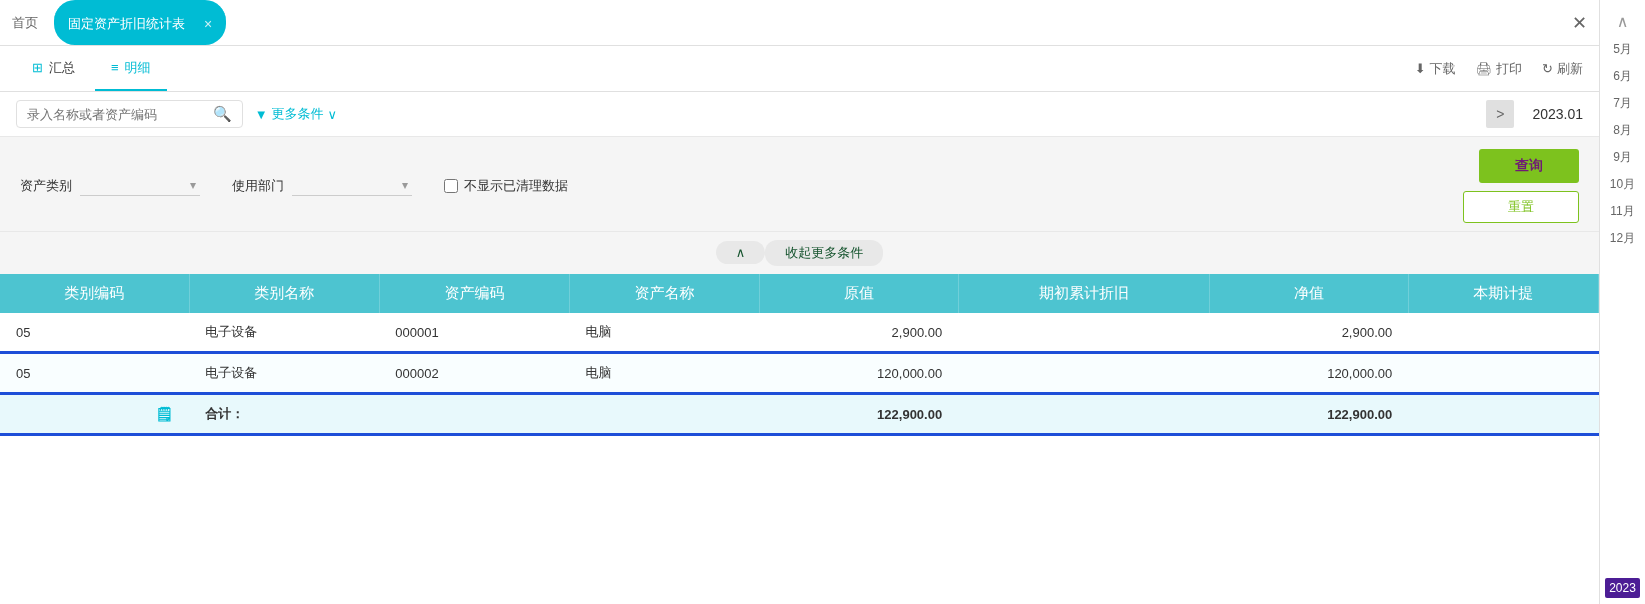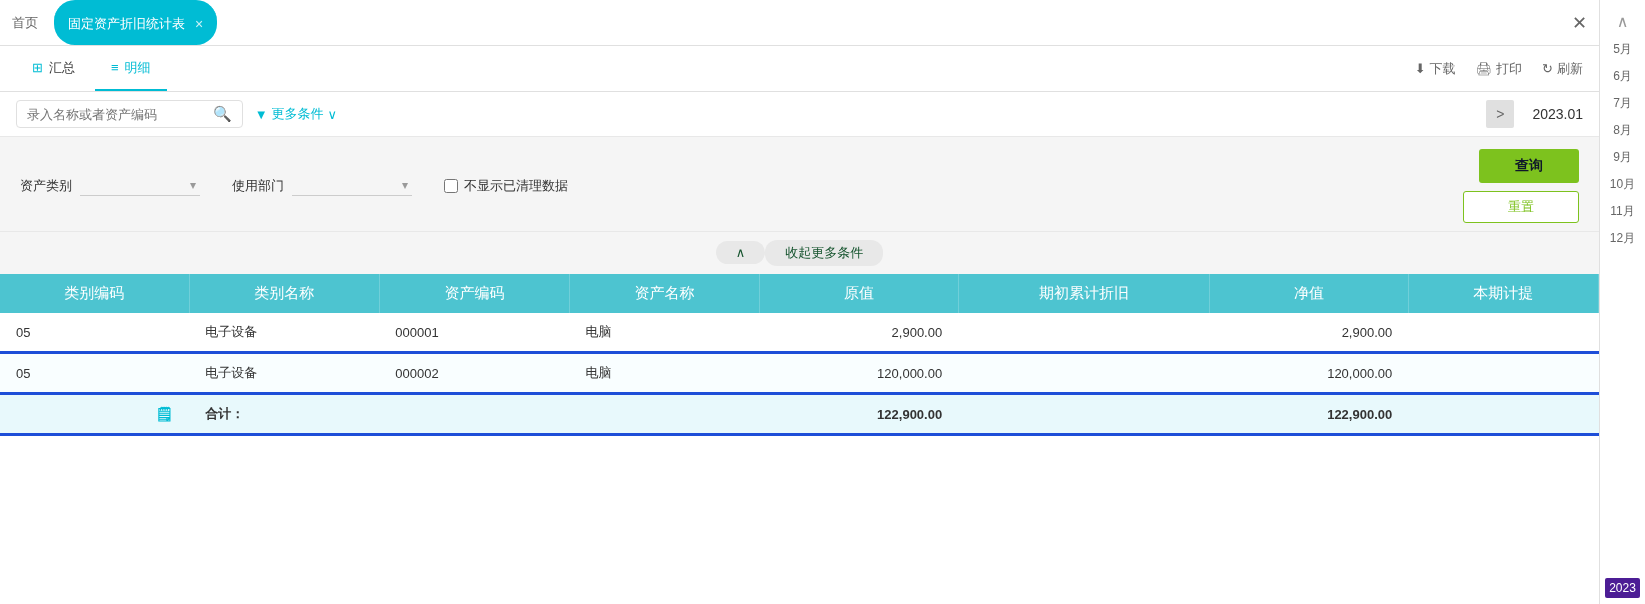--- a/index.html
+++ b/index.html
@@ -4,21 +4,21 @@
   <style>
     * { box-sizing: border-box; margin: 0; padding: 0; }
     body { font-family: "Microsoft YaHei", "PingFang SC", sans-serif; font-size: 13px; background: #f0f0f0; color: #333; width: 1645px; height: 604px; overflow: hidden; display: flex; flex-direction: row; }
 
     
     .main-content { flex: 1; display: flex; flex-direction: column; background: #f5f5f5; min-width: 0; }
 
     
     .top-nav { display: flex; align-items: center; background: #fff; border-bottom: 1px solid #e0e0e0; padding: 0 12px; height: 46px; }
     .nav-home { color: #666; font-size: 13px; cursor: pointer; padding: 0 16px 0 0; }
-    .nav-tab { display: flex; align-items: center; background: #00bcd4; color: #fff; padding: 0 14px; height: 100%; font-size: 13px; border-top: 2px solid #00bcd4; cursor: pointer; gap: 10px; border-radius: 21px; }
+    .nav-tab { display: flex; align-items: center; background: #00bcd4; color: #fff; padding: 0 14px; height: 100%; font-size: 13px; border-top: 2px solid #00bcd4; cursor: pointer; gap: 19px; border-radius: 21px; }
     .nav-tab .close-icon { font-size: 14px; cursor: pointer; opacity: 0.8; }
     .close-window { margin-left: auto; font-size: 18px; cursor: pointer; color: #666; }
 
     
     .sub-tabs { display: flex; align-items: center; background: #fff; border-bottom: 1px solid #e0e0e0; padding: 0 16px; height: 46px; justify-content: space-between; }
     .sub-tabs-left { display: flex; align-items: center; gap: 4px; height: 100%; }
     .sub-tab { display: flex; align-items: center; gap: 6px; padding: 0 16px; height: 100%; font-size: 13px; cursor: pointer; color: #333; border-bottom: 2px solid transparent; }
     .sub-tab.active { color: #00bcd4; border-bottom: 2px solid #00bcd4; }
     .sub-tabs-right { display: flex; align-items: center; gap: 20px; color: #666; font-size: 13px; }
     .sub-tabs-right span { cursor: pointer; display: flex; align-items: center; gap: 4px; }
@@ -36,21 +36,21 @@
     .adv-filter { background: #f5f5f5; padding: 12px 20px 8px 20px; border-bottom: 1px solid #e8e8e8; }
     .adv-filter-row { display: flex; align-items: center; gap: 32px; }
     .filter-field { display: flex; align-items: center; gap: 8px; }
     .filter-label { color: #333; font-size: 13px; white-space: nowrap; }
     .filter-select { border: none; border-bottom: 1px solid #ccc; background: transparent; outline: none; font-size: 13px; min-width: 120px; padding: 2px 20px 2px 2px; color: #666; appearance: none; cursor: pointer; }
     .filter-select-wrap { position: relative; display: inline-block; }
     .filter-select-wrap::after { content: "▾"; position: absolute; right: 4px; top: 2px; color: #999; font-size: 12px; pointer-events: none; }
     .checkbox-field { display: flex; align-items: center; gap: 6px; }
     .checkbox-field input[type=checkbox] { width: 14px; height: 14px; }
     .adv-filter-btns { margin-left: auto; display: flex; flex-direction: column; gap: 8px; align-items: flex-end; }
-    .btn-query { background: #7dc21e; color: #0f172a; border: none; padding: 8px 36px; font-size: 14px; cursor: pointer; border-radius: 3px; font-weight: bold; }
+    .btn-query { background: #7dc21e; color: #701a75; border: none; padding: 8px 36px; font-size: 14px; cursor: pointer; border-radius: 3px; font-weight: bold; }
     .btn-reset { background: #fff; color: #7dc21e; border: 1px solid #7dc21e; padding: 6px 44px; font-size: 13px; cursor: pointer; border-radius: 3px; }
     .collapse-btn { text-align: center; padding: 8px; color: #14532d; font-size: 13px; cursor: pointer; background: #f5f5f5; }
     .collapse-btn span { background: #e8e8e8; padding: 4px 20px; border-radius: 12px; display: inline-flex; align-items: center; gap: 6px; }
 
     
     .table-wrap { flex: 1; overflow: auto; background: #fff; }
     table { width: 100%; border-collapse: collapse; }
     thead tr th { background: #4dc4d0; color: #fff; font-size: 15px; font-weight: normal; padding: 10px 16px; text-align: center; border-right: 1px solid rgba(255,255,255,0.2); white-space: nowrap; }
     tbody tr td { padding: 10px 16px; border-bottom: 3px solid #1d4ed8; font-size: 13px; color: #333; text-align: left; }
     tbody tr td.num { text-align: right; }

